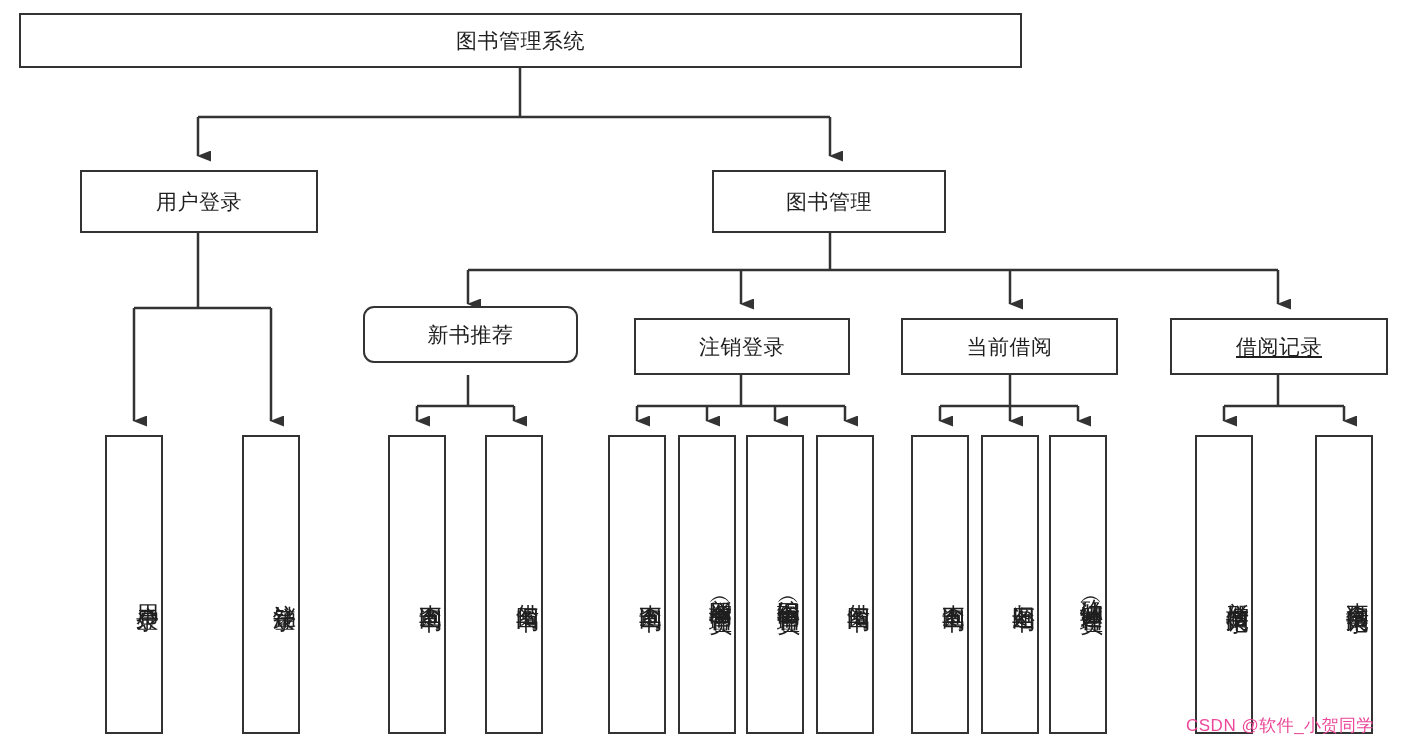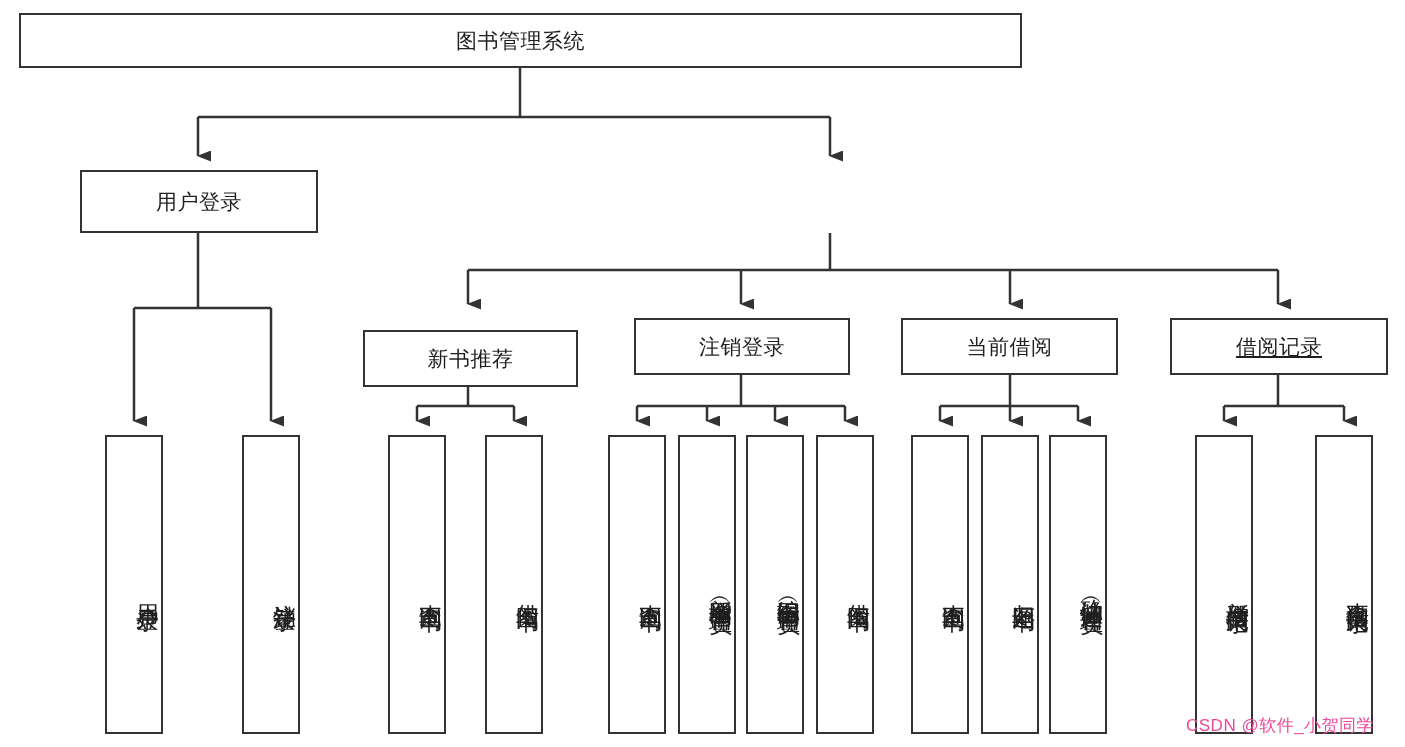--- a/index.html
+++ b/index.html
@@ -125,22 +125,25 @@
     </g>
   </svg>
 
   <div class="node node-h" style="left:19px; top:13px; width:1003px; height:55px;">
     <span>图书管理系统</span>
   </div>
 
   <div class="node node-h" style="left:80px; top:170px; width:238px; height:63px;">
     <span>用户登录</span>
   </div>
-
-  <div class="node node-h" style="left:363px; top:330px; width:215px; height:57px;">
+  <div class="node node-h" style="left:712px; top:170px; width:234px; height:63px;">
+    <span>图书管理</span>
+  </div>
+
+  <div class="node node-h" style="left:363px; top:306px; width:215px; height:57px;border-radius:11px;">
     <span>新书推荐</span>
   </div>
   <div class="node node-h" style="left:634px; top:318px; width:216px; height:57px;">
     <span>注销登录</span>
   </div>
   <div class="node node-h" style="left:901px; top:318px; width:217px; height:57px;">
     <span>当前借阅</span>
   </div>
   <div class="node node-h" style="left:1170px; top:318px; width:218px; height:57px;text-decoration:underline;">
     <span>借阅记录</span>

